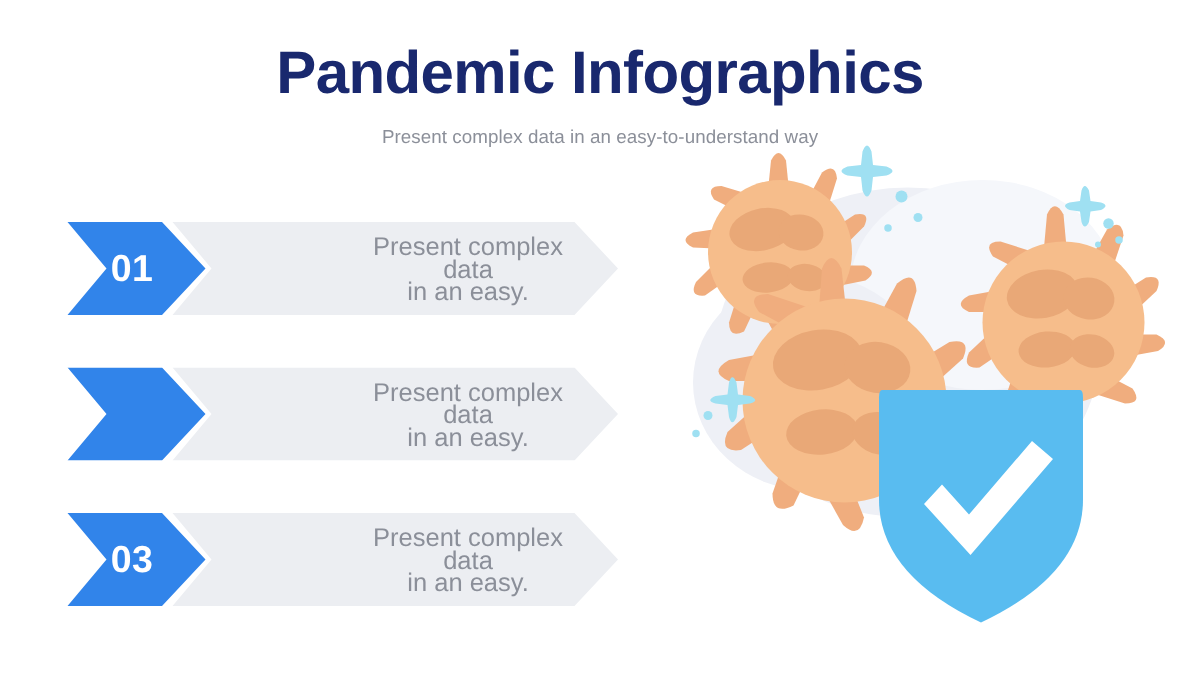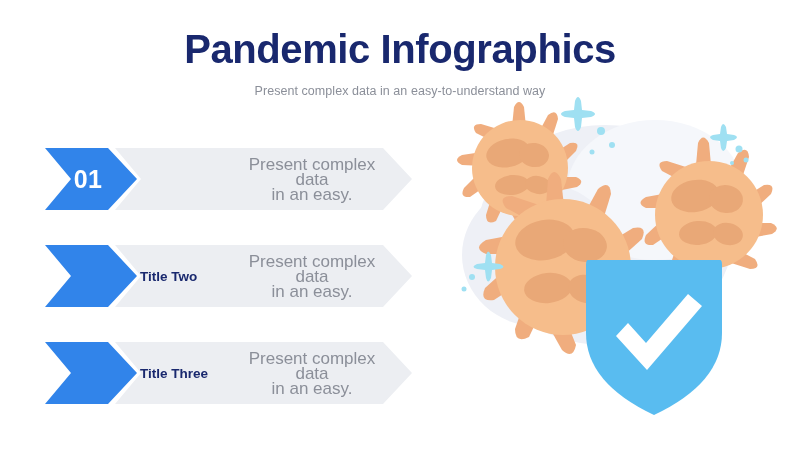--- a/index.html
+++ b/index.html
@@ -142,33 +142,32 @@
         <span>Present complex data</span>
         <span>in an easy.</span>
       </div>
     </div>
 
     <div class="row" style="top:105px;">
       <svg class="row-svg" viewBox="0 0 420 62">
         <path d="M115 0 L383 0 L412 31 L383 62 L115 62 L141 31 Z" fill="#eceef2"></path>
         <path d="M45 0 L108 0 L137 31 L108 62 L45 62 L71 31 Z" fill="#3184ea"></path>
       </svg>
-      <div class="row-title">Title Two</div>
       <div class="row-desc">
         <span>Present complex data</span>
         <span>in an easy.</span>
       </div>
     </div>
 
     <div class="row" style="top:202px;">
       <svg class="row-svg" viewBox="0 0 420 62">
         <path d="M115 0 L383 0 L412 31 L383 62 L115 62 L141 31 Z" fill="#eceef2"></path>
         <path d="M45 0 L108 0 L137 31 L108 62 L45 62 L71 31 Z" fill="#3184ea"></path>
       </svg>
-      <div class="row-title">Title Three</div>
+      <div class="row-num">03</div>
       <div class="row-desc">
         <span>Present complex data</span>
         <span>in an easy.</span>
       </div>
     </div>
 
   </div>
 
   <div id="illustration">
     <svg width="370" height="355" viewBox="0 0 370 355">

